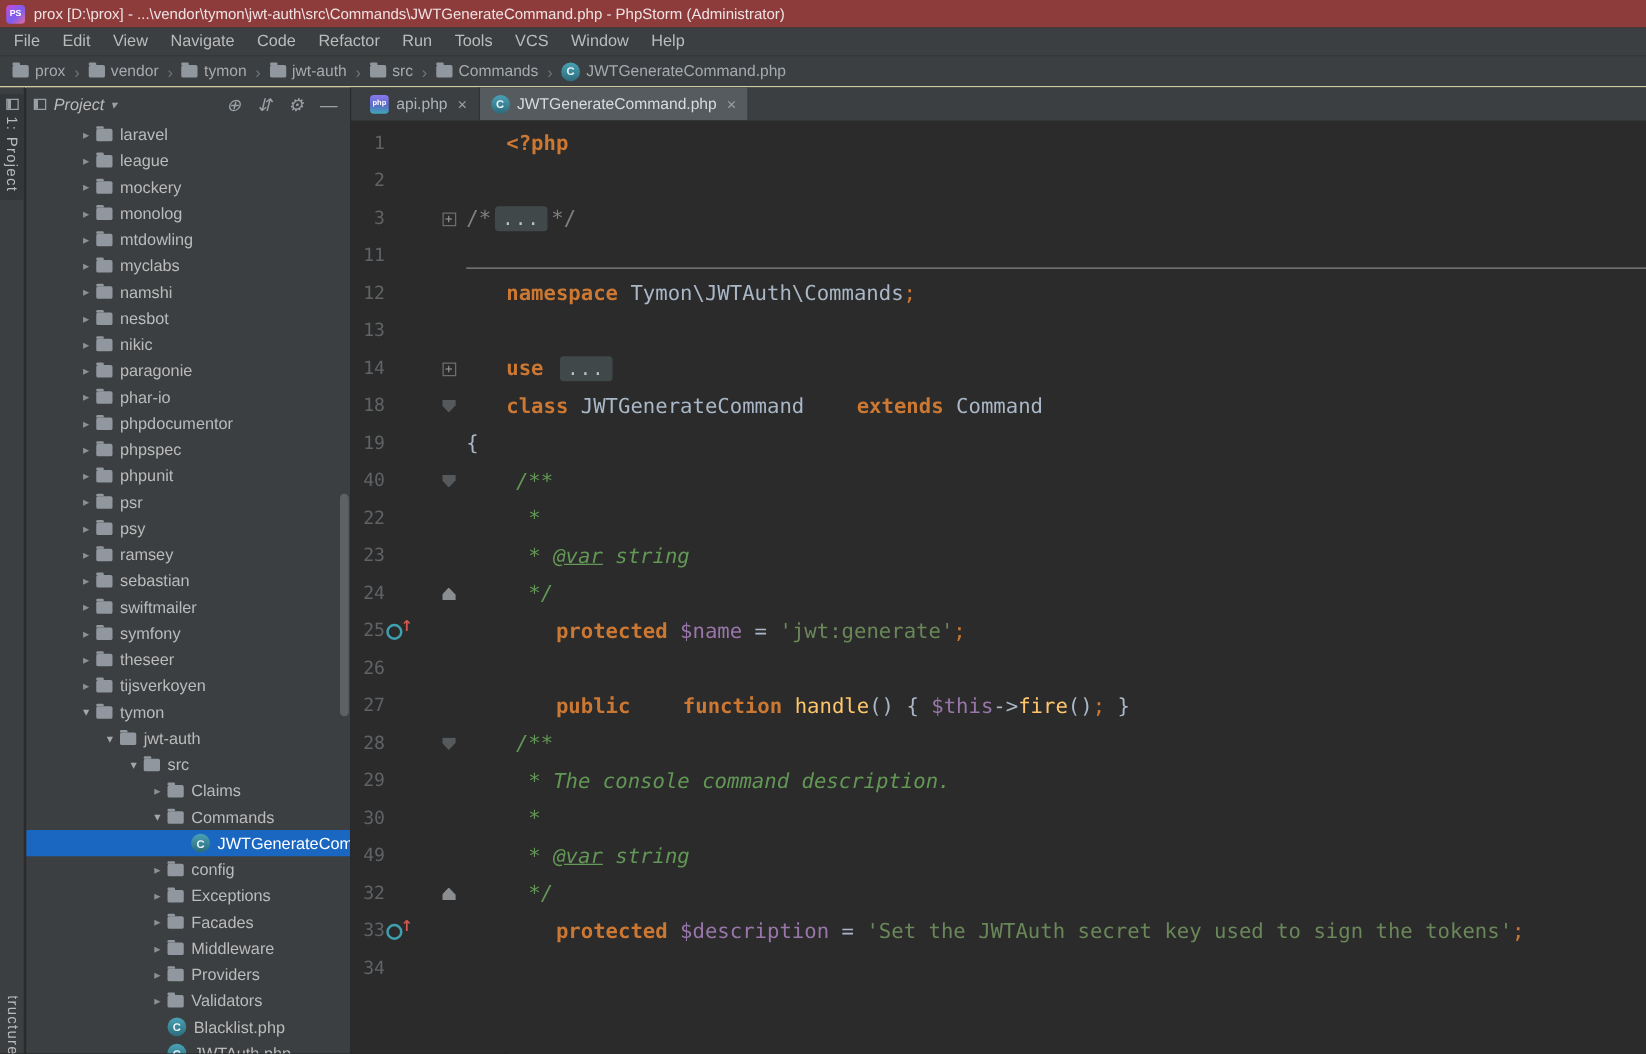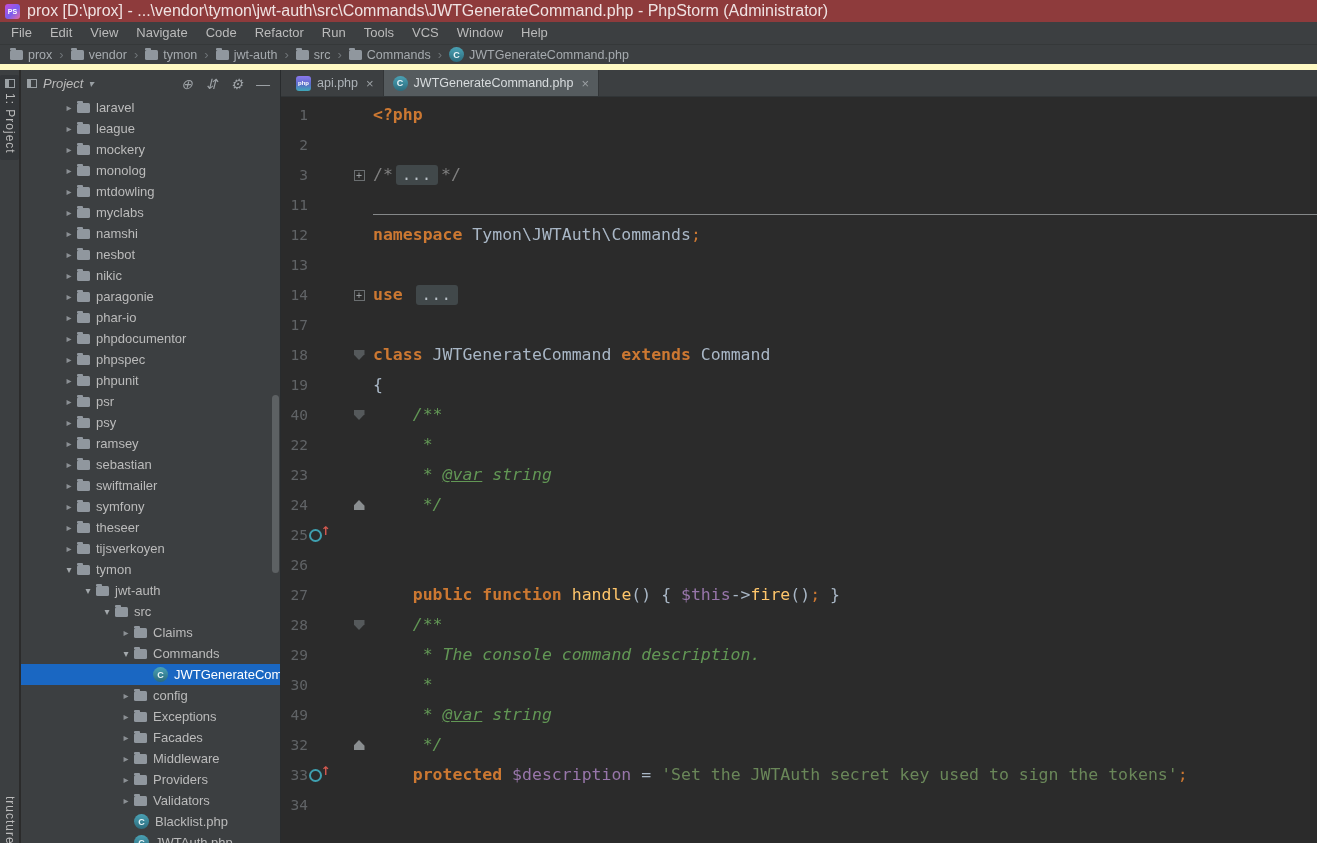--- a/index.html
+++ b/index.html
@@ -2,28 +2,28 @@
 <html style="--titlebar: #8e3b3c; --accent-selection: #1a67c2; --keyword: #cc7832; --string: #6a8759; --variable: #9876aa; --function: #ffc66b; --doc-comment: #629755;"><head>
 <meta charset="utf-8">
 <style>
   html,body{margin:0;padding:0;background:#1e1e1e;}
   body{width:1317px;height:843px;overflow:hidden;font-family:"Liberation Sans",sans-serif;-webkit-font-smoothing:antialiased;}
   .app{position:relative;width:1317px;height:843px;background:#2b2b2b;overflow:hidden;}
 
   
   .titlebar{position:absolute;top:0;left:0;right:0;height:22px;background:var(--titlebar,#8e3b3c);display:flex;align-items:center;padding-left:5px;gap:7px;}
   .ps-badge{width:15px;height:15px;border-radius:3px;background:linear-gradient(135deg,#c94bd8 0%,#7a5df0 55%,#e86aa0 100%);color:#fff;font-size:7px;font-weight:bold;display:flex;align-items:center;justify-content:center;flex:none;}
-  .title-text{color:#efe2e2;font-size:16px;white-space:nowrap;}
+  .title-text{color:#efe2e2;font-size:12px;white-space:nowrap;}
 
   
   .menubar{position:absolute;top:22px;left:0;right:0;height:23px;background:#3c3f41;display:flex;align-items:center;padding-left:2px;border-bottom:1px solid #353839;box-sizing:border-box;}
   .menu-item{color:#bbbbbb;font-size:13px;padding:0 9px;line-height:22px;}
 
   
-  .navbar{position:absolute;top:45px;left:0;right:0;height:25px;background:#3c3f41;display:flex;align-items:center;padding-left:10px;border-bottom:6px solid #fef9c3;box-sizing:border-box;}
+  .navbar{position:absolute;top:45px;left:0;right:0;height:25px;background:#3c3f41;display:flex;align-items:center;padding-left:10px;border-bottom:1px solid #fef9c3;box-sizing:border-box;}
   .crumb{display:flex;align-items:center;gap:5px;color:#a6abaf;font-size:12.5px;}
   .crumb-sep{color:#6f7477;font-size:13px;margin:0 7px;}
 
   
   .ficon{width:13px;height:10px;background:#90979e;border-radius:1.5px;position:relative;flex:none;display:inline-block;}
   .ficon::before{content:"";position:absolute;top:-2px;left:0;width:6px;height:2px;background:#90979e;border-radius:1px 1px 0 0;}
   .cicon{width:15px;height:15px;border-radius:50%;background:linear-gradient(180deg,#4aa2b5,#2c6b7c);flex:none;display:flex;align-items:center;justify-content:center;}
   .cicon::after{content:"C";color:#eaf5f8;font-size:9px;font-weight:bold;font-family:"Liberation Sans",sans-serif;}
   .phpicon{width:15px;height:15px;border-radius:3px;background:linear-gradient(180deg,#8b78ee 0%,#5a6cc8 55%,#3ea8b8 100%);flex:none;display:flex;align-items:center;justify-content:center;}
   .phpicon::after{content:"php";color:#fff;font-size:6px;font-weight:bold;font-family:"Liberation Sans",sans-serif;}
@@ -62,21 +62,21 @@
 
   .editor{position:absolute;top:27px;left:0;right:0;bottom:0;background:#2b2b2b;padding-top:3px;overflow:hidden;font-family:"DejaVu Sans Mono",monospace;}
   .row{height:30px;display:flex;align-items:center;position:relative;}
   .row.sep::before{content:"";position:absolute;left:92px;right:0;top:-6px;height:1px;background:#858889;}
   .ln{width:27px;text-align:right;color:#606366;font-size:14.5px;flex:none;}
   .gslot{width:24px;display:flex;justify-content:center;align-items:center;flex:none;}
   .fslot{width:18px;margin-left:18px;display:flex;justify-content:center;align-items:center;flex:none;}
   .code{margin-left:5px;white-space:pre;font-size:16.5px;line-height:30px;color:#a9b7c6;}
 
   .tk{white-space:pre;}
-  .tk-kw{color:var(--keyword,#cc7832);font-weight:bold;}
+  .tk-kw{color:var(--keyword,#cc7832);font-weight:bold;margin-left:32px;}
   .tk-id{color:#a9b7c6;}
   .tk-semi{color:var(--keyword,#cc7832);}
   .tk-str{color:var(--string,#6a8759);}
   .tk-var{color:var(--variable,#9876aa);}
   .tk-fn{color:var(--function,#ffc66b);}
   .tk-doc{color:var(--doc-comment,#629755);font-style:italic;}
   .tk-tag{color:var(--doc-comment,#629755);font-style:italic;font-weight:normal;text-decoration:underline;}
   .tk-cmt{color:#808080;}
   .tk-fold{display:inline-block;background:#41484a;border-radius:3px;padding:0 6px;margin:0 3px;color:#b9c1c7;font-size:15px;line-height:20px;letter-spacing:1px;}
 
@@ -410,26 +410,20 @@
         </div>
         <div class="row">
           <span class="ln">14</span>
           <span class="gslot"></span>
           <span class="fslot">
             <span class="g-plus">+</span>
           </span>
           <span class="code"><span class="tk tk-kw">use</span><span class="tk tk-id"> </span><span class="tk-fold">...</span></span>
         </div>
         <div class="row">
-          <span class="ln">17</span>
-          <span class="gslot"></span>
-          <span class="fslot"></span>
-          <span class="code"></span>
-        </div>
-        <div class="row">
           <span class="ln">18</span>
           <span class="gslot"></span>
           <span class="fslot">
             <span class="g-open"></span>
           </span>
           <span class="code"><span class="tk tk-kw">class</span><span class="tk tk-id"> JWTGenerateCommand </span><span class="tk tk-kw">extends</span><span class="tk tk-id"> Command</span></span>
         </div>
         <div class="row">
           <span class="ln">19</span>
           <span class="gslot"></span>
@@ -466,20 +460,21 @@
         </div>
         <div class="row">
           <span class="ln">25</span>
           <span class="gslot">
             <span class="ovr">
               <span class="ovr-o"></span>
               <span class="ovr-a">↑</span>
             </span>
           </span>
           <span class="fslot"></span>
+          <span class="code"><span class="tk tk-id">    </span><span class="tk tk-kw">protected</span><span class="tk tk-id"> </span><span class="tk tk-var">$name</span><span class="tk tk-id"> = </span><span class="tk tk-str">'jwt:generate'</span><span class="tk tk-semi">;</span></span>
         </div>
         <div class="row">
           <span class="ln">26</span>
           <span class="gslot"></span>
           <span class="fslot"></span>
           <span class="code"></span>
         </div>
         <div class="row">
           <span class="ln">27</span>
           <span class="gslot"></span>

